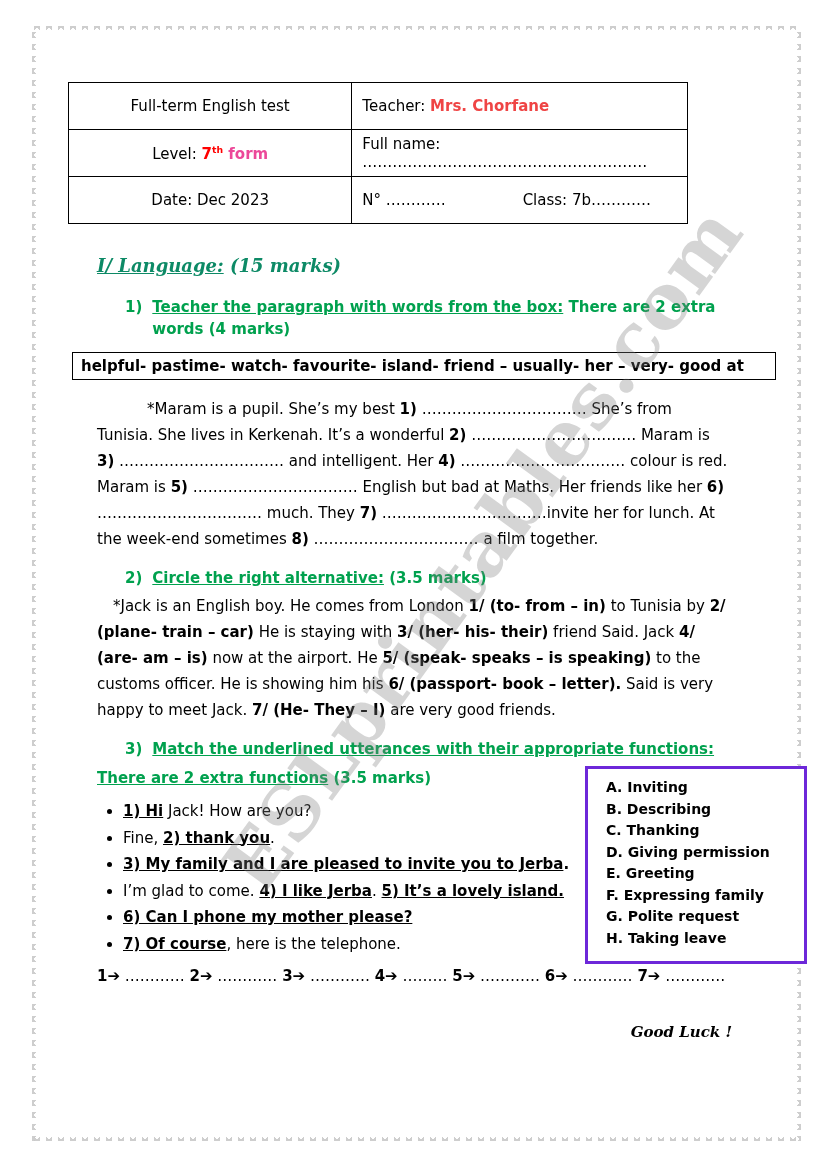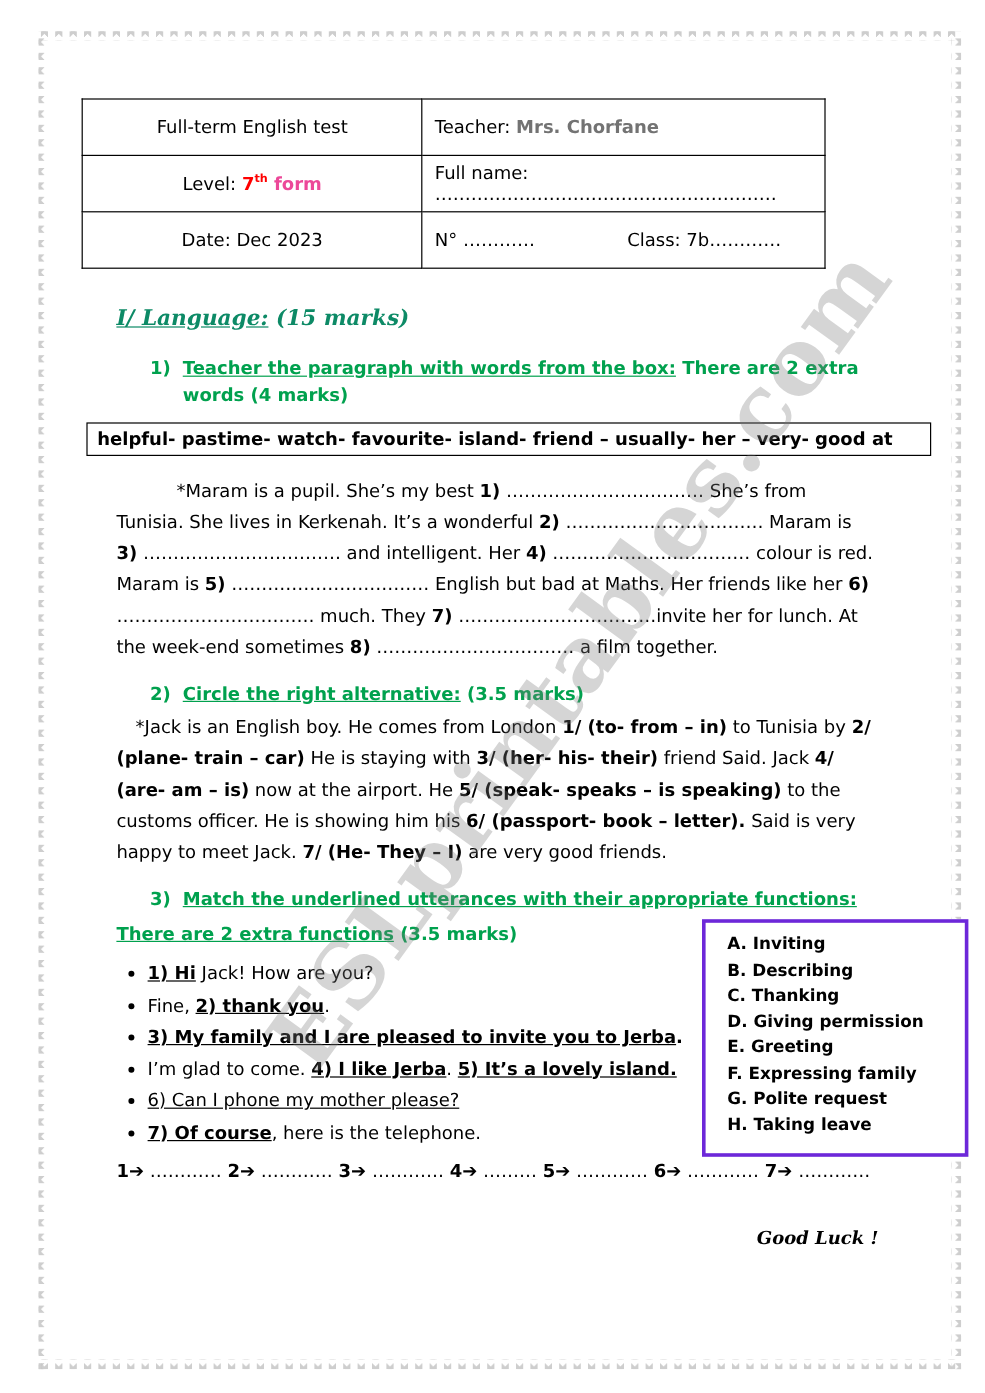--- a/index.html
+++ b/index.html
@@ -89,21 +89,21 @@
   <div class="zz zz-right"></div>
 
   <div class="watermark">ESLprintables.com</div>
 
   <div class="content">
 
     <table class="header-table">
       <tbody>
         <tr>
           <td class="left">Full-term English test</td>
-          <td class="right"><span>Teacher: </span><span style="font-weight: 700; color: #737373;">Mrs. Chorfane</span></td>
+          <td class="right"><span>Teacher: </span><span style="font-weight: 700; color: #ef4444;">Mrs. Chorfane</span></td>
         </tr>
         <tr>
           <td class="left"><span>Level: </span><span style="font-weight: 700; color: rgb(255, 0, 0);">7</span><sup style="font-weight: 700; color: rgb(255, 0, 0);">th</sup><span style="font-weight: 700; color: #ec4899;"> form</span></td>
           <td class="right">Full name: …………………………………………………</td>
         </tr>
         <tr>
           <td class="left">Date: Dec 2023</td>
           <td class="right split">
             <span>N° …………</span>
             <span>Class: 7b…………</span>
@@ -150,21 +150,21 @@
         <div class="fn">F. Expressing family</div>
         <div class="fn">G. Polite request</div>
         <div class="fn">H. Taking leave</div>
       </div>
 
       <ul class="bullets">
         <li><span style="font-weight: 700; text-decoration: underline;">1) Hi</span><span> Jack! How are you?</span></li>
         <li><span>Fine, </span><span style="font-weight: 700; text-decoration: underline;">2) thank you</span><span>.</span></li>
         <li><span style="font-weight: 700; text-decoration: underline;">3) My family and I are pleased to invite you to Jerba</span><span style="font-weight: 700;">.</span></li>
         <li><span>I’m glad to come. </span><span style="font-weight: 700; text-decoration: underline;">4) I like Jerba</span><span>. </span><span style="font-weight: 700; text-decoration: underline;">5) It’s a lovely island.</span></li>
-        <li><span style="font-weight: 400; text-decoration: underline;">6) Can I phone my mother please?</span></li>
+        <li><span style="font-weight: 700; text-decoration: underline;">6) Can I phone my mother please?</span></li>
         <li><span style="font-weight: 700; text-decoration: underline;">7) Of course</span><span>, here is the telephone.</span></li>
       </ul>
 
       <div class="answers"><span style="font-weight: 700;">1➔</span><span> ………… </span><span style="font-weight: 700;">2➔</span><span> ………… </span><span style="font-weight: 700;">3➔</span><span> ………… </span><span style="font-weight: 700;">4➔</span><span> ……… </span><span style="font-weight: 700;">5➔</span><span> ………… </span><span style="font-weight: 700;">6➔</span><span> ………… </span><span style="font-weight: 700;">7➔</span><span> …………</span></div>
 
     </div>
 
     <div class="good-luck">Good Luck !</div>
 
   </div>

